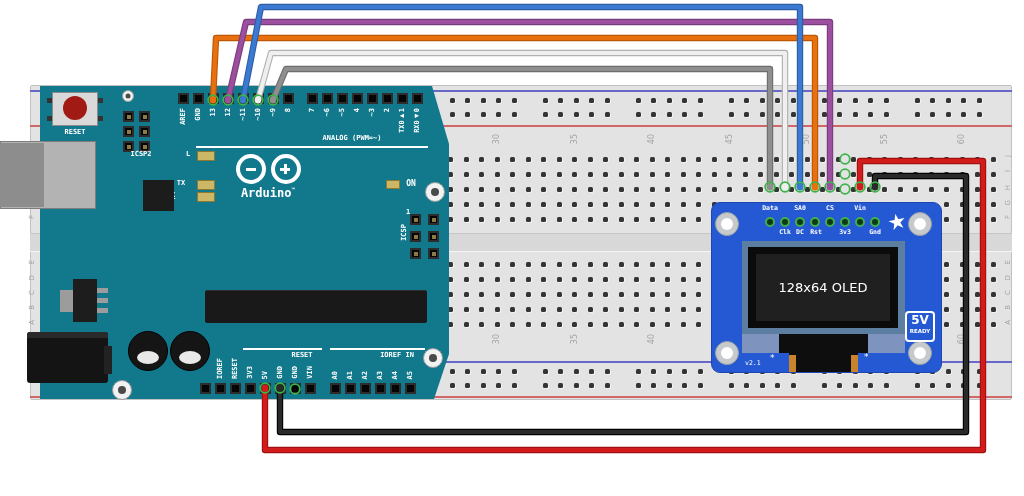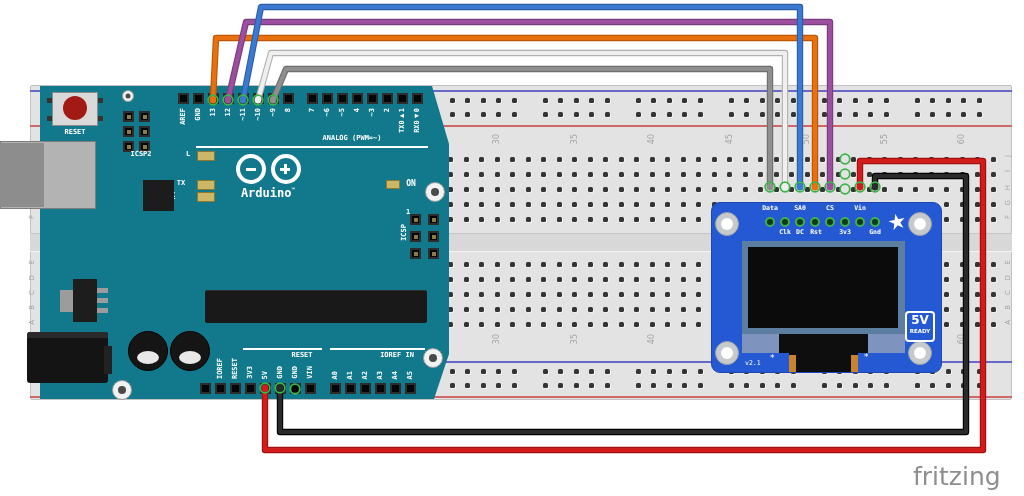--- a/index.html
+++ b/index.html
@@ -1100,20 +1100,21 @@
     </div>
   <div class="oledmh" style="left:715px;top:341px;">
       <div></div>
     </div>
   <div class="oledmh" style="left:908px;top:341px;">
       <div></div>
     </div>
   <div class="abs" style="left:884px;top:209px;width:26px;height:26px;color:#fff;font-size:21px;line-height:26px;text-align:center;transform:rotate(-12deg);">★</div>
   <div class="abs" style="left:742px;top:241px;width:163px;height:93px;background:#5c7ea1;"></div>
   <div class="abs" style="left:748px;top:247px;width:150px;height:81px;background:#0b0b0b;"></div>
+  <div class="abs" style="left:756px;top:254px;width:134px;height:67px;background:#202020;color:#fff;font-size:13px;line-height:67px;text-align:center;">128x64 OLED</div>
   <div class="abs" style="left:742px;top:334px;width:163px;height:19px;background:#7e93bd;"></div>
   <div class="abs" style="left:779px;top:334px;width:89px;height:19px;background:#0e0e0e;"></div>
   <div class="abs" style="left:789px;top:353px;width:69px;height:19px;background:#0e0e0e;"></div>
   <div class="abs" style="left:789px;top:355px;width:7px;height:17px;background:#c9842b;"></div>
   <div class="abs" style="left:851px;top:355px;width:7px;height:17px;background:#c9842b;"></div>
   <div class="abs" style="left:745px;top:359px;width:28px;color:#fff;font-family:'DejaVu Sans Mono',monospace;font-size:6.5px;">v2.1</div>
   <div class="abs" style="left:770px;top:353px;width:8px;color:#fff;font-size:9px;">*</div>
   <div class="abs" style="left:864px;top:352px;width:8px;color:#fff;font-size:9px;">*</div>
   <div class="abs" style="left:905px;top:311px;width:30px;height:31px;border:2px solid #fff;border-radius:4px;box-sizing:border-box;text-align:center;color:#fff;">
     <div style="font-size:12px;font-weight:bold;line-height:15px;">5V</div>
@@ -1181,14 +1182,13 @@
       <circle cx="243" cy="100" r="3.4" fill="#3c7ad2"></circle>
       <circle cx="243" cy="100" r="4.8" fill="none" stroke="#3cb44a" stroke-width="1.8"></circle>
       <circle cx="800" cy="187" r="3.4" fill="#3c7ad2"></circle>
       <circle cx="800" cy="187" r="4.8" fill="none" stroke="#3cb44a" stroke-width="1.8"></circle>
       <circle cx="295" cy="389" r="4.8" fill="none" stroke="#3cb44a" stroke-width="1.8"></circle>
       <circle cx="845" cy="159" r="4.8" fill="none" stroke="#3cb44a" stroke-width="1.8"></circle>
       <circle cx="845" cy="174" r="4.8" fill="none" stroke="#3cb44a" stroke-width="1.8"></circle>
       <circle cx="845" cy="189" r="4.8" fill="none" stroke="#3cb44a" stroke-width="1.8"></circle>
     </svg>
 
-  <div class="wm">fritzing</div>
 </div>
 
 </body></html>

